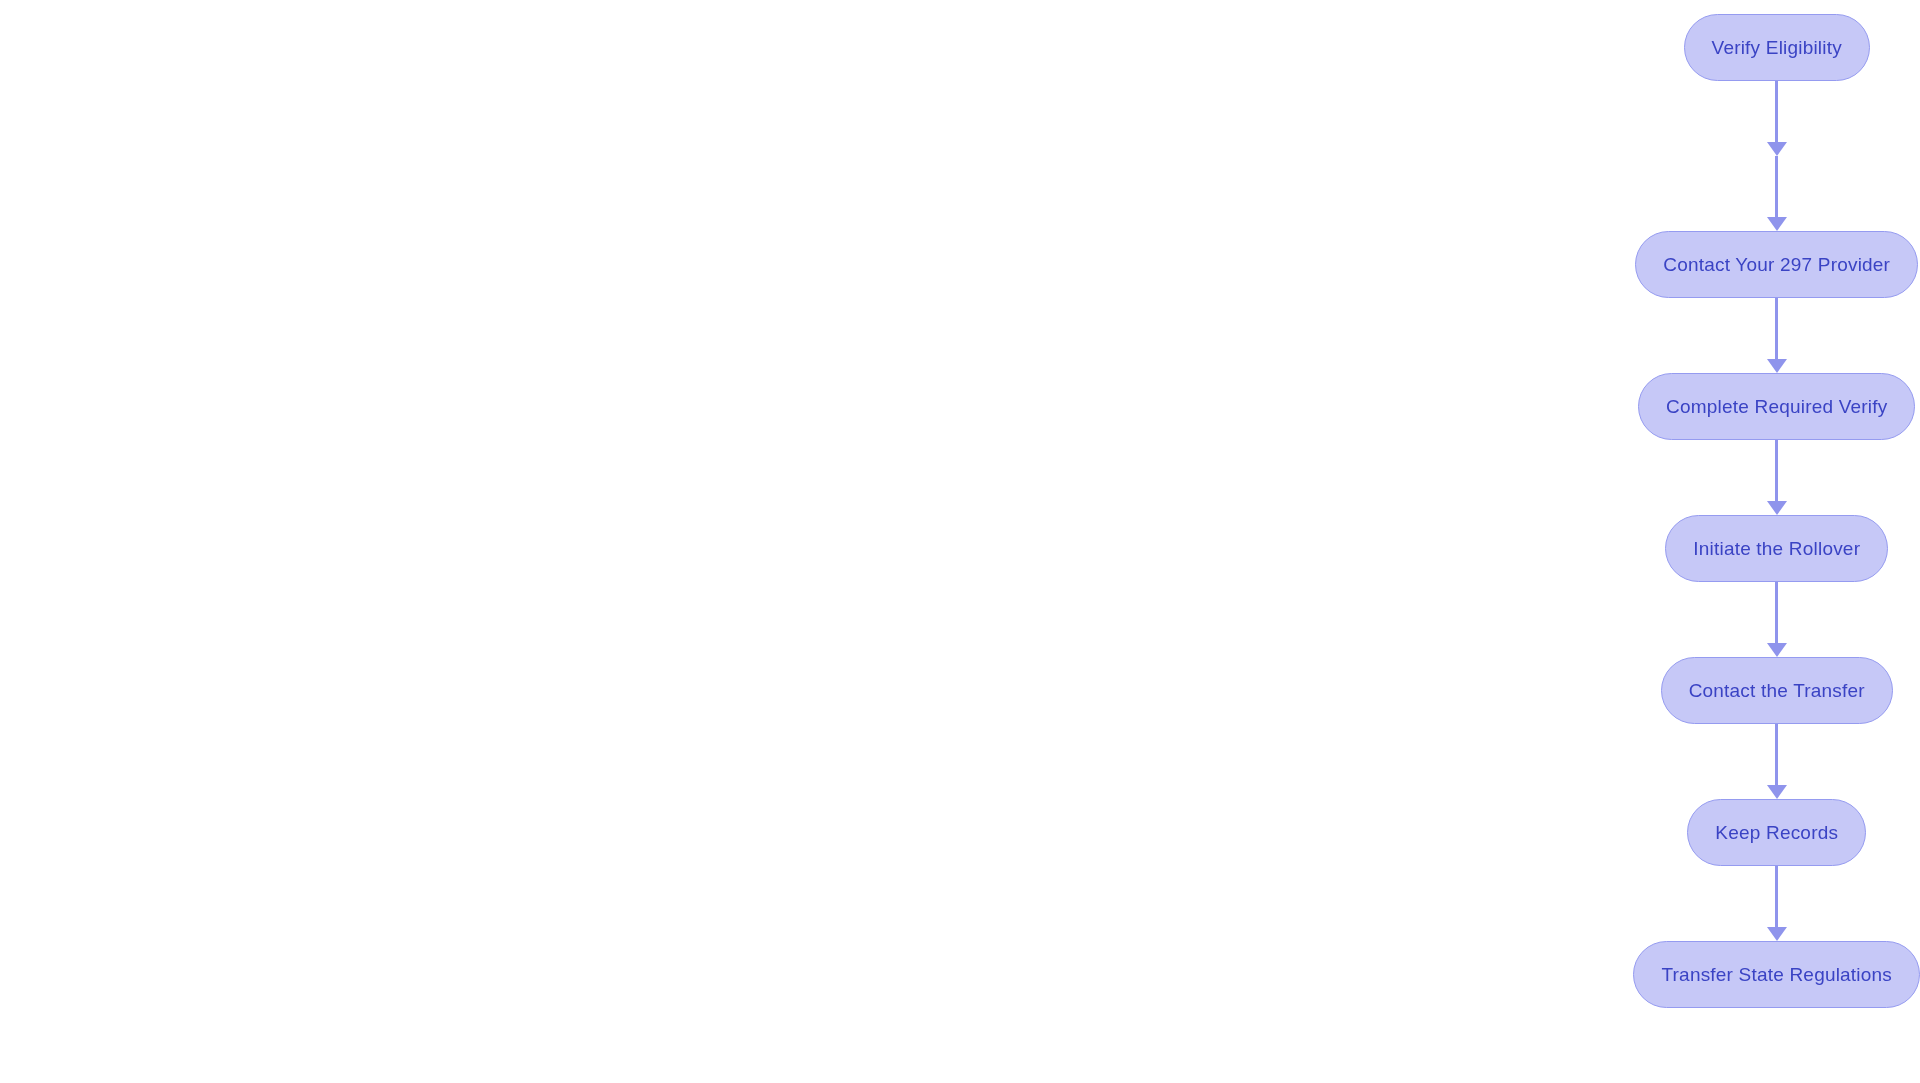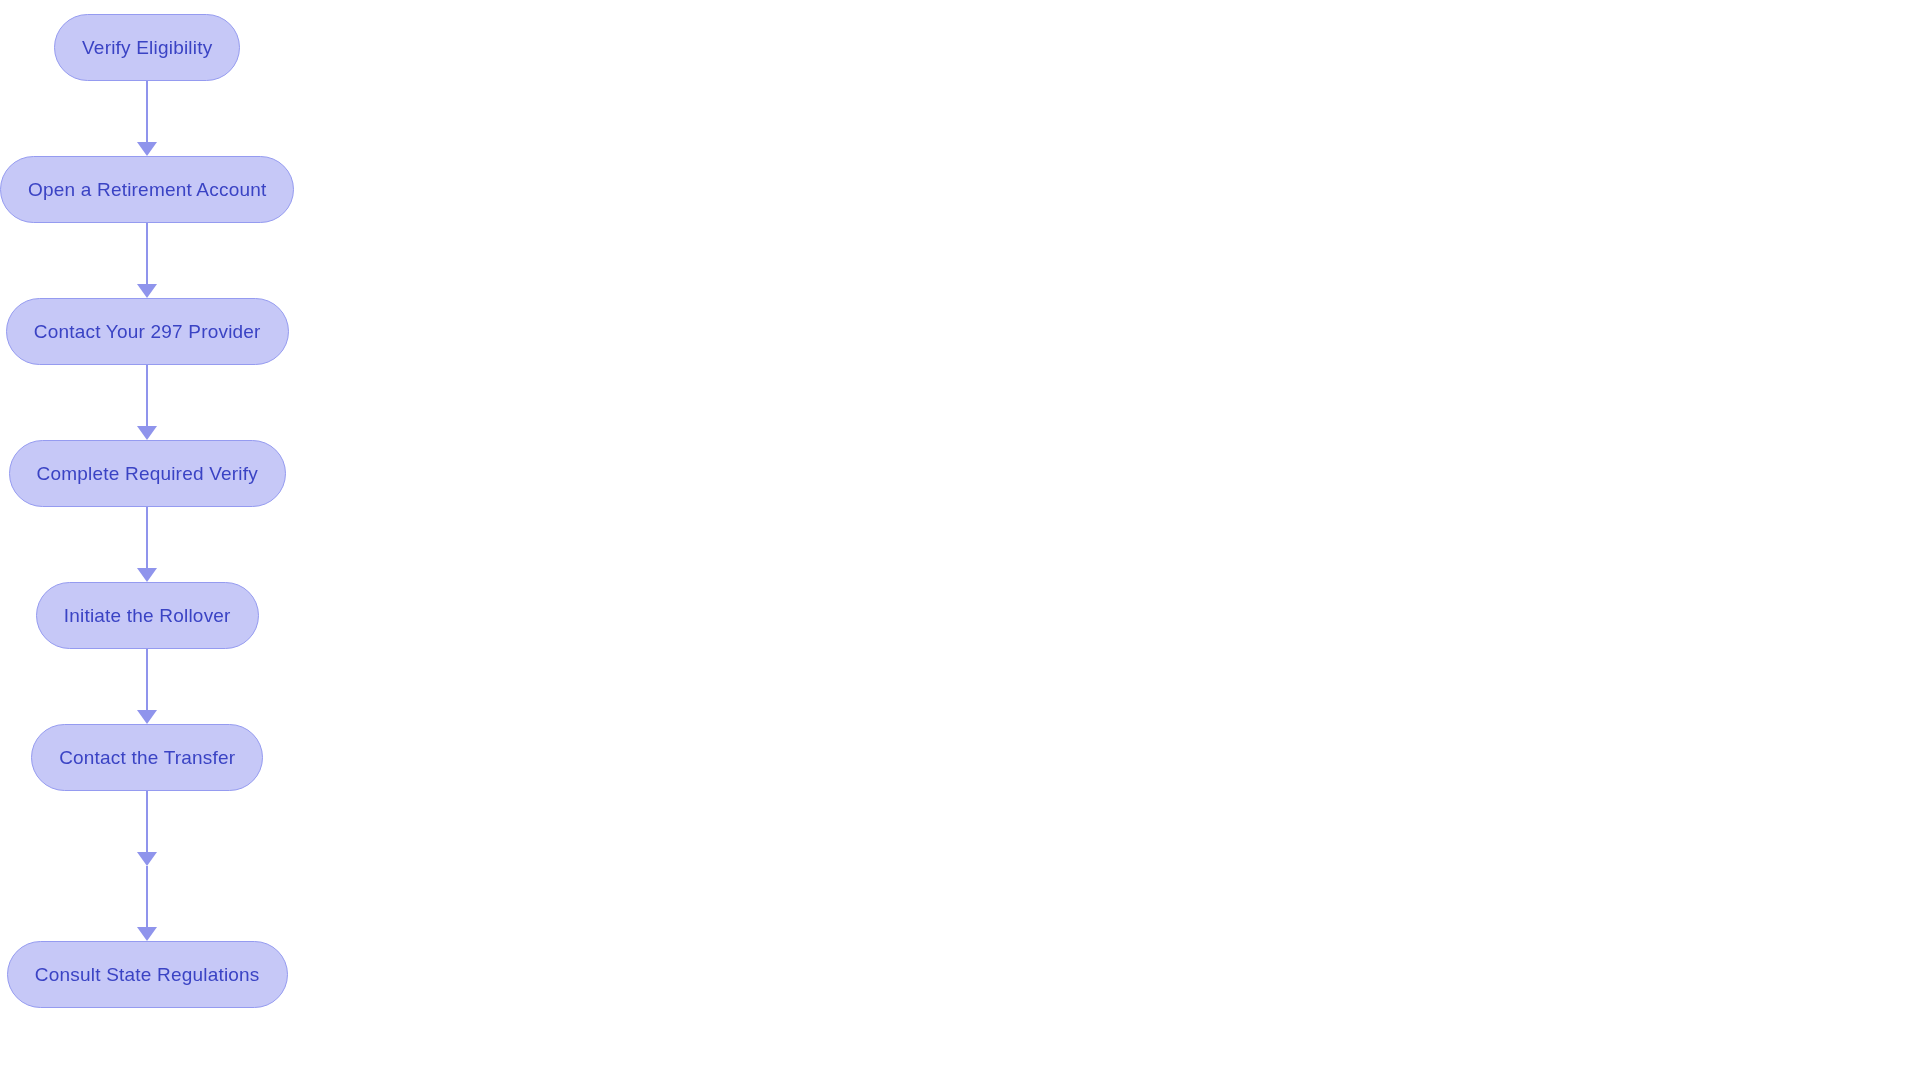--- a/index.html
+++ b/index.html
@@ -15,21 +15,21 @@
     background: var(--bg);
     font-family: "Liberation Sans", sans-serif;
   }
   .canvas {
     position: relative;
     width: 1920px;
     height: 1083px;
     overflow: hidden;
     background: var(--bg);
     display: flex;
-    justify-content: flex-start;
+    justify-content: flex-end;
   }
   .flow {
     display: flex;
     flex-direction: column;
     align-items: center;
     padding-top: 14px;
   }
   .node {
     height: 67px;
     border: 1.5px solid var(--node-border);
@@ -74,23 +74,20 @@
 
 <div class="canvas">
   <div class="flow">
       <div class="node">
     <span class="node-label">Verify Eligibility</span>
   </div>
       <div class="edge">
     <div class="edge-line"></div>
     <div class="edge-head"></div>
   </div>
-      <div class="node">
-    <span class="node-label">Open a Retirement Account</span>
-  </div>
       <div class="edge">
     <div class="edge-line"></div>
     <div class="edge-head"></div>
   </div>
       <div class="node">
     <span class="node-label">Contact Your 297 Provider</span>
   </div>
       <div class="edge">
     <div class="edge-line"></div>
     <div class="edge-head"></div>
@@ -109,21 +106,24 @@
     <div class="edge-line"></div>
     <div class="edge-head"></div>
   </div>
       <div class="node">
     <span class="node-label">Contact the Transfer</span>
   </div>
       <div class="edge">
     <div class="edge-line"></div>
     <div class="edge-head"></div>
   </div>
+      <div class="node">
+    <span class="node-label">Keep Records</span>
+  </div>
       <div class="edge">
     <div class="edge-line"></div>
     <div class="edge-head"></div>
   </div>
       <div class="node">
-    <span class="node-label">Consult State Regulations</span>
+    <span class="node-label">Transfer State Regulations</span>
   </div>
     </div>
 </div>
 
 </body></html>

